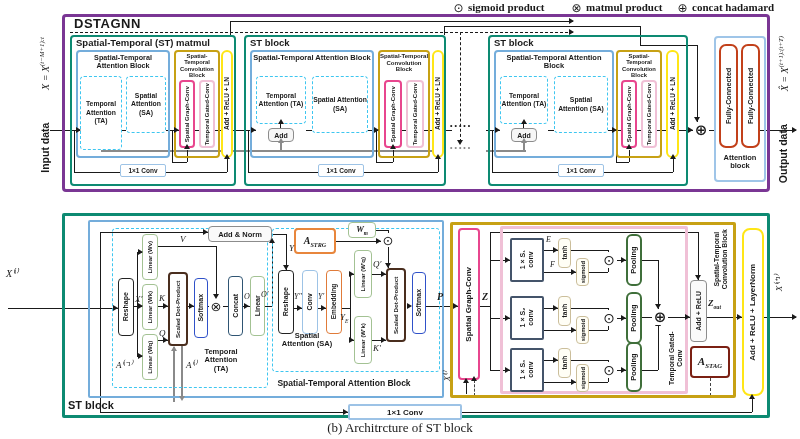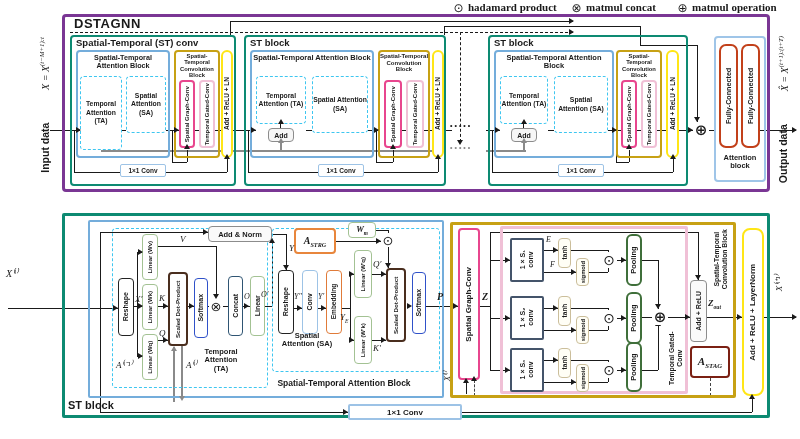--- a/index.html
+++ b/index.html
@@ -29,25 +29,25 @@
   sub{font-size:0.62em}
   .sup{font-size:0.68em;vertical-align:super}
   .sym{position:absolute;display:flex;align-items:center;justify-content:center;font-family:"DejaVu Sans",sans-serif;z-index:3;background:#fff;line-height:1}
 </style>
 </head>
 <body>
 
 <div id="root">
 
   <span class="sym sf" style="left:452px;top:1px;width:13px;height:13px;font-size:12px">⊙</span>
-  <span class="lb sf b" style="left:468px;top:1px;font-size:11px">hadamard product</span>
+  <span class="lb sf b" style="left:468px;top:1px;font-size:11px">sigmoid product</span>
   <span class="sym sf" style="left:570px;top:1px;width:13px;height:13px;font-size:12px">⊗</span>
-  <span class="lb sf b" style="left:586px;top:1px;font-size:11px">matmul concat</span>
+  <span class="lb sf b" style="left:586px;top:1px;font-size:11px">matmul product</span>
   <span class="sym sf" style="left:676px;top:1px;width:13px;height:13px;font-size:12px">⊕</span>
-  <span class="lb sf b" style="left:692px;top:1px;font-size:11px">matmul operation</span>
+  <span class="lb sf b" style="left:692px;top:1px;font-size:11px">concat hadamard</span>
 
   <div class="fr" style="left:62px;top:14px;width:708px;height:178px;border:3px solid #7A3694"></div>
   <span class="lb b" style="left:74px;top:17px;font-size:13px;letter-spacing:.5px">DSTAGNN</span>
 
   <div class="bx" style="left:34px;top:22px;width:22px;height:84px;background:none;z-index:3">
     <div class="rt sf i" style="width:84px;font-size:10px"><span style="display:inline">X = X</span><span class="sup" style="display:inline">(t−M+1):t</span></div>
   </div>
   <div class="bx" style="left:36px;top:108px;width:20px;height:80px;background:none;z-index:3">
     <div class="rt b" style="width:80px;font-size:10.5px">Input data</div>
   </div>
@@ -133,21 +133,21 @@
   <div class="hl" style="left:492px;top:172px;width:66px"></div>
   <div class="hl" style="left:604px;top:172px;width:69px"></div>
   <div class="vl" style="left:673px;top:158px;height:14px"></div>
     <div class="au" style="left:670px;top:154px"></div>
   <div class="vl" style="left:616px;top:130px;height:32px"></div>
   <div class="hl" style="left:616px;top:162px;width:13px"></div>
   <div class="vl" style="left:629px;top:150px;height:12px"></div>
     <div class="au" style="left:626px;top:144px"></div>
 
   <div class="fr" style="left:70px;top:35px;width:166px;height:151px;border:2.5px solid #0D8A72"></div>
-  <span class="lb b" style="left:76px;top:38px;font-size:9.5px">Spatial-Temporal (ST) conv</span>
+  <span class="lb b" style="left:76px;top:38px;font-size:9.5px">Spatial-Temporal (ST) matmul</span>
   <div class="fr" style="left:76px;top:50px;width:94px;height:108px;border:2.5px solid #74ADDB"></div>
   <div class="lb b ctr wrap" style="left:78px;top:54px;width:90px;font-size:7.2px">Spatial-Temporal Attention Block</div>
   <div class="fr ctr" style="left:80px;top:76px;width:42px;height:74px;border:1.5px dashed #3EC6F0;display:flex;align-items:center;justify-content:center">
       <span class="b wrap" style="font-size:6.8px;line-height:1.25">Temporal Attention (TA)</span>
     </div>
   <div class="fr ctr" style="left:126px;top:76px;width:40px;height:57px;border:1.5px dashed #3EC6F0;display:flex;align-items:center;justify-content:center">
       <span class="b wrap" style="font-size:6.8px;line-height:1.25">Spatial Attention (SA)</span>
     </div>
   <div class="fr" style="left:174px;top:50px;width:46px;height:108px;border:2.5px solid #C7A114"></div>
   <div class="lb b ctr wrap" style="left:175px;top:53px;width:44px;font-size:5.8px">Spatial-Temporal Convolution Block</div>
@@ -532,13 +532,14 @@
 
   <div class="hl" style="left:100px;top:412px;width:248px"></div>
     <div class="ar" style="left:343px;top:409px"></div>
   <div class="bx" style="left:348px;top:404px;width:114px;height:16px;border:2px solid #9DC3E6;border-radius:2px">
       <span class="b" style="font-size:8px">1×1 Conv</span>
     </div>
   <div class="hl" style="left:462px;top:412px;width:290px"></div>
   <div class="vl" style="left:752px;top:398px;height:14px"></div>
     <div class="au" style="left:749px;top:394px"></div>
 
+  <div class="lb sf ctr" style="left:0px;top:421px;width:800px;font-size:13px">(b) Architrcture of ST block</div>
 </div>
 
 </body></html>

